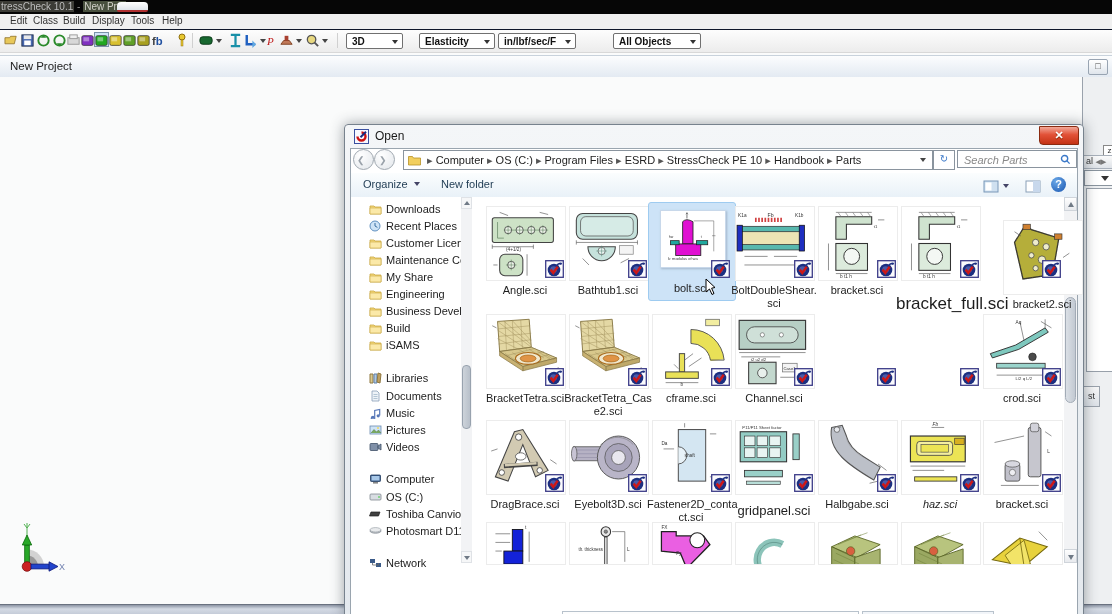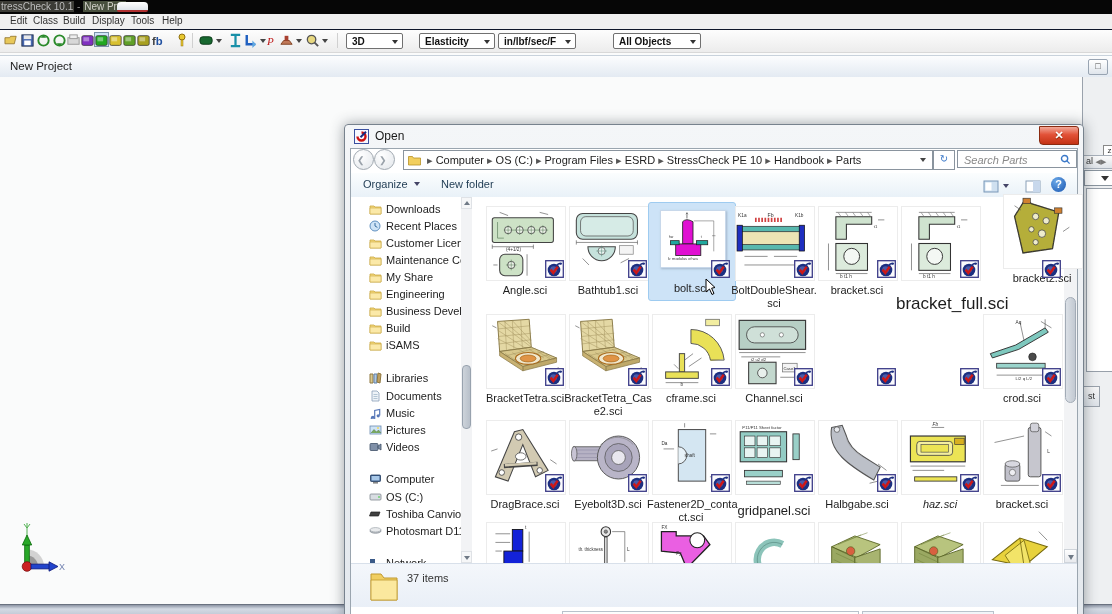--- a/index.html
+++ b/index.html
@@ -448,21 +448,21 @@
       <div style="width:88px;margin-left:-5px;text-align:center;font-size:17px;color:#1d1d1d;line-height:12.5px;margin-top:17px;white-space:pre-line">bracket_full.sci</div>
     </div>
 <div style="position:absolute;left:615px;top:135px;width:19px;height:18px;z-index:5">
 <svg width="19" height="18" viewBox="0 0 19 18">
  <rect x="0.7" y="0.7" width="17.6" height="16.6" fill="#fbfbfd" stroke="#3c3c88" stroke-width="1.3"></rect>
  <path d="M11.5 4.2 Q15 1.8 17.2 3.0 L16.2 5.0 Q14.5 3.8 12.5 5.2 Z" fill="#1c2f80"></path>
  <circle cx="9" cy="10" r="6.3" fill="#1c2f80"></circle>
  <circle cx="8.6" cy="9.6" r="3.4" fill="#4a5aa8"></circle>
  <path d="M5.6 9.6 l2.7 3.4 4.4-6.2" stroke="#cc1818" stroke-width="2.5" fill="none"></path>
 </svg></div>
-<div style="position:absolute;left:638px;top:69px;width:78px;padding-left:20px;">
+<div style="position:absolute;left:638px;top:95px;width:78px;padding-left:20px;">
       <div style="background:#fff;border:1px solid #ececec;width:78px;height:73px;overflow:hidden">
         <svg width="78" height="73" viewBox="0 0 74 68" preserveAspectRatio="none" style="display:block">
  <path d="M20 4 l6 4 26 8 -6 34 -28 4 -8 -34 z" fill="#b5ae3a" stroke="#333" stroke-width="1.2"></path>
  <path d="M20 4 l6 4 26 8 -6 34 -28 4 -8 -34 z" fill="none" stroke="#6a6520" stroke-width="0.5" stroke-dasharray="1,1.5"></path>
  <rect x="18" y="3" width="7" height="5" fill="#d08030" stroke="#333" stroke-width="0.6"></rect>
  <rect x="48" y="12" width="7" height="5" fill="#d08030" stroke="#333" stroke-width="0.6"></rect>
  <circle cx="30" cy="20" r="3" fill="#eeeccc" stroke="#444" stroke-width="0.7"></circle>
  <circle cx="40" cy="24" r="3" fill="#eeeccc" stroke="#444" stroke-width="0.7"></circle>
  <circle cx="26" cy="32" r="2.5" fill="#eeeccc" stroke="#444" stroke-width="0.7"></circle>
  <circle cx="36" cy="36" r="3.5" fill="#eeeccc" stroke="#444" stroke-width="0.7"></circle>
@@ -856,27 +856,18 @@
       <div style="background:#fff;border:1px solid #ececec;width:78px;height:41px;overflow:hidden">
         <svg width="78" height="41" viewBox="0 0 74 38" preserveAspectRatio="none" style="display:block">
  <path d="M8 34 L34 14 60 22 38 40 z" fill="#e8d23c" stroke="#776a10" stroke-width="1"></path>
  <path d="M20 30 l18 -14 6 22 -16 4 z" fill="#f2e468" stroke="#776a10" stroke-width="0.8"></path>
  <path d="M34 14 l4 26" stroke="#776a10" stroke-width="0.8"></path>
  <line x1="52" y1="8" x2="60" y2="16" stroke="#555" stroke-width="0.6"></line>
 </svg>
       </div>
     </div>
 
-  <div class="abs" style="left:6px;top:438px;width:726px;height:44px;background:linear-gradient(#f4f7fb,#e9eff7);border-top:1px solid #d8e0ea">
-    <div class="abs" style="left:18px;top:4px;width:30px;height:34px">
-      <svg width="30" height="34" viewBox="0 0 30 34">
-          <path d="M2 6 h10 l3 4 h13 v22 H2 z" fill="#f0ce62" stroke="#c0992e" stroke-width="1"></path>
-          <path d="M2 12 h26 v20 H2 z" fill="#fbe89e" stroke="#c0992e" stroke-width="0.8"></path>
-        </svg>
-    </div>
-    <div class="abs" style="left:56px;top:8px;font-size:11px;color:#333">37 items</div>
-  </div>
 
   <div class="abs" style="left:6px;top:482px;width:726px;height:8px;background:#fff">
     <div class="abs" style="left:211px;top:4px;width:295px;height:4px;border:1px solid #b8c2cc;border-bottom:none;background:#fdfdfd"></div>
     <div class="abs" style="left:511px;top:4px;width:130px;height:4px;border:1px solid #b8c2cc;border-bottom:none;background:#f2f5f9"></div>
   </div>
 </div>
 
 </body></html>

